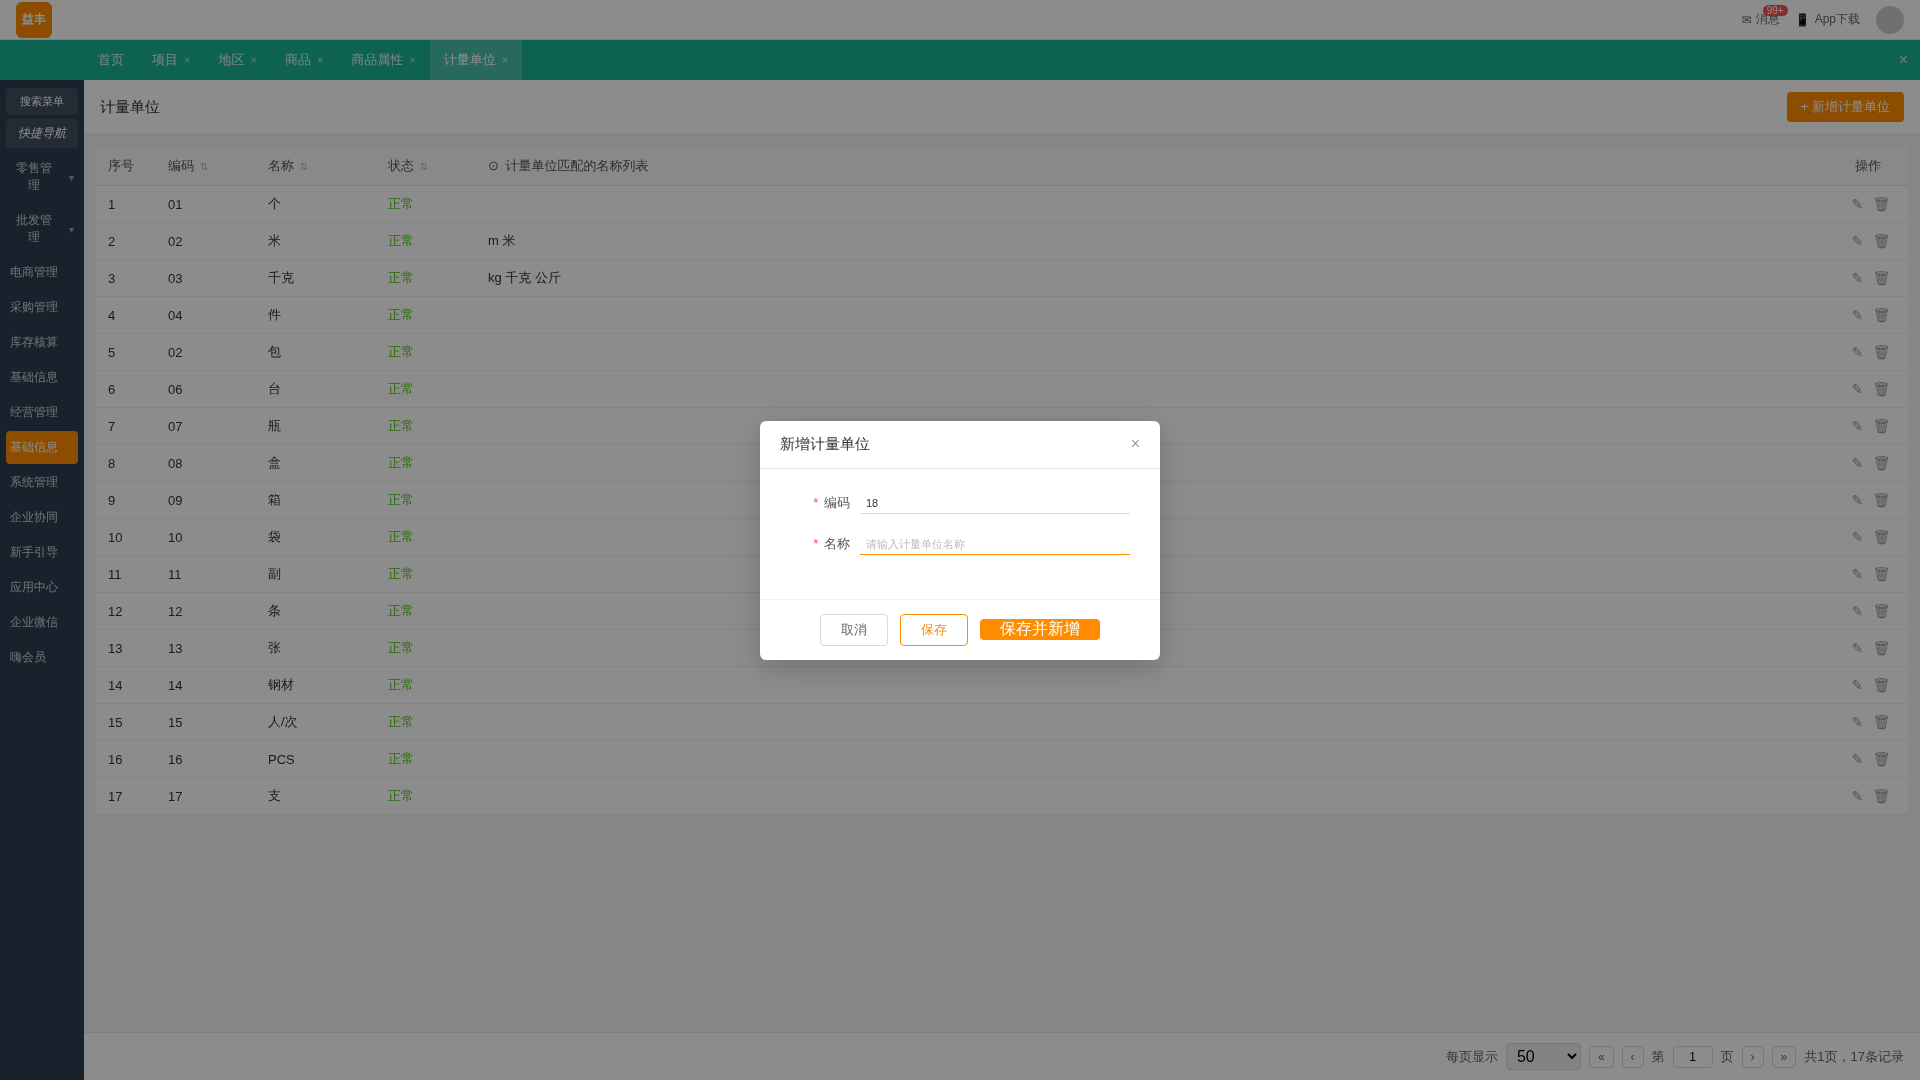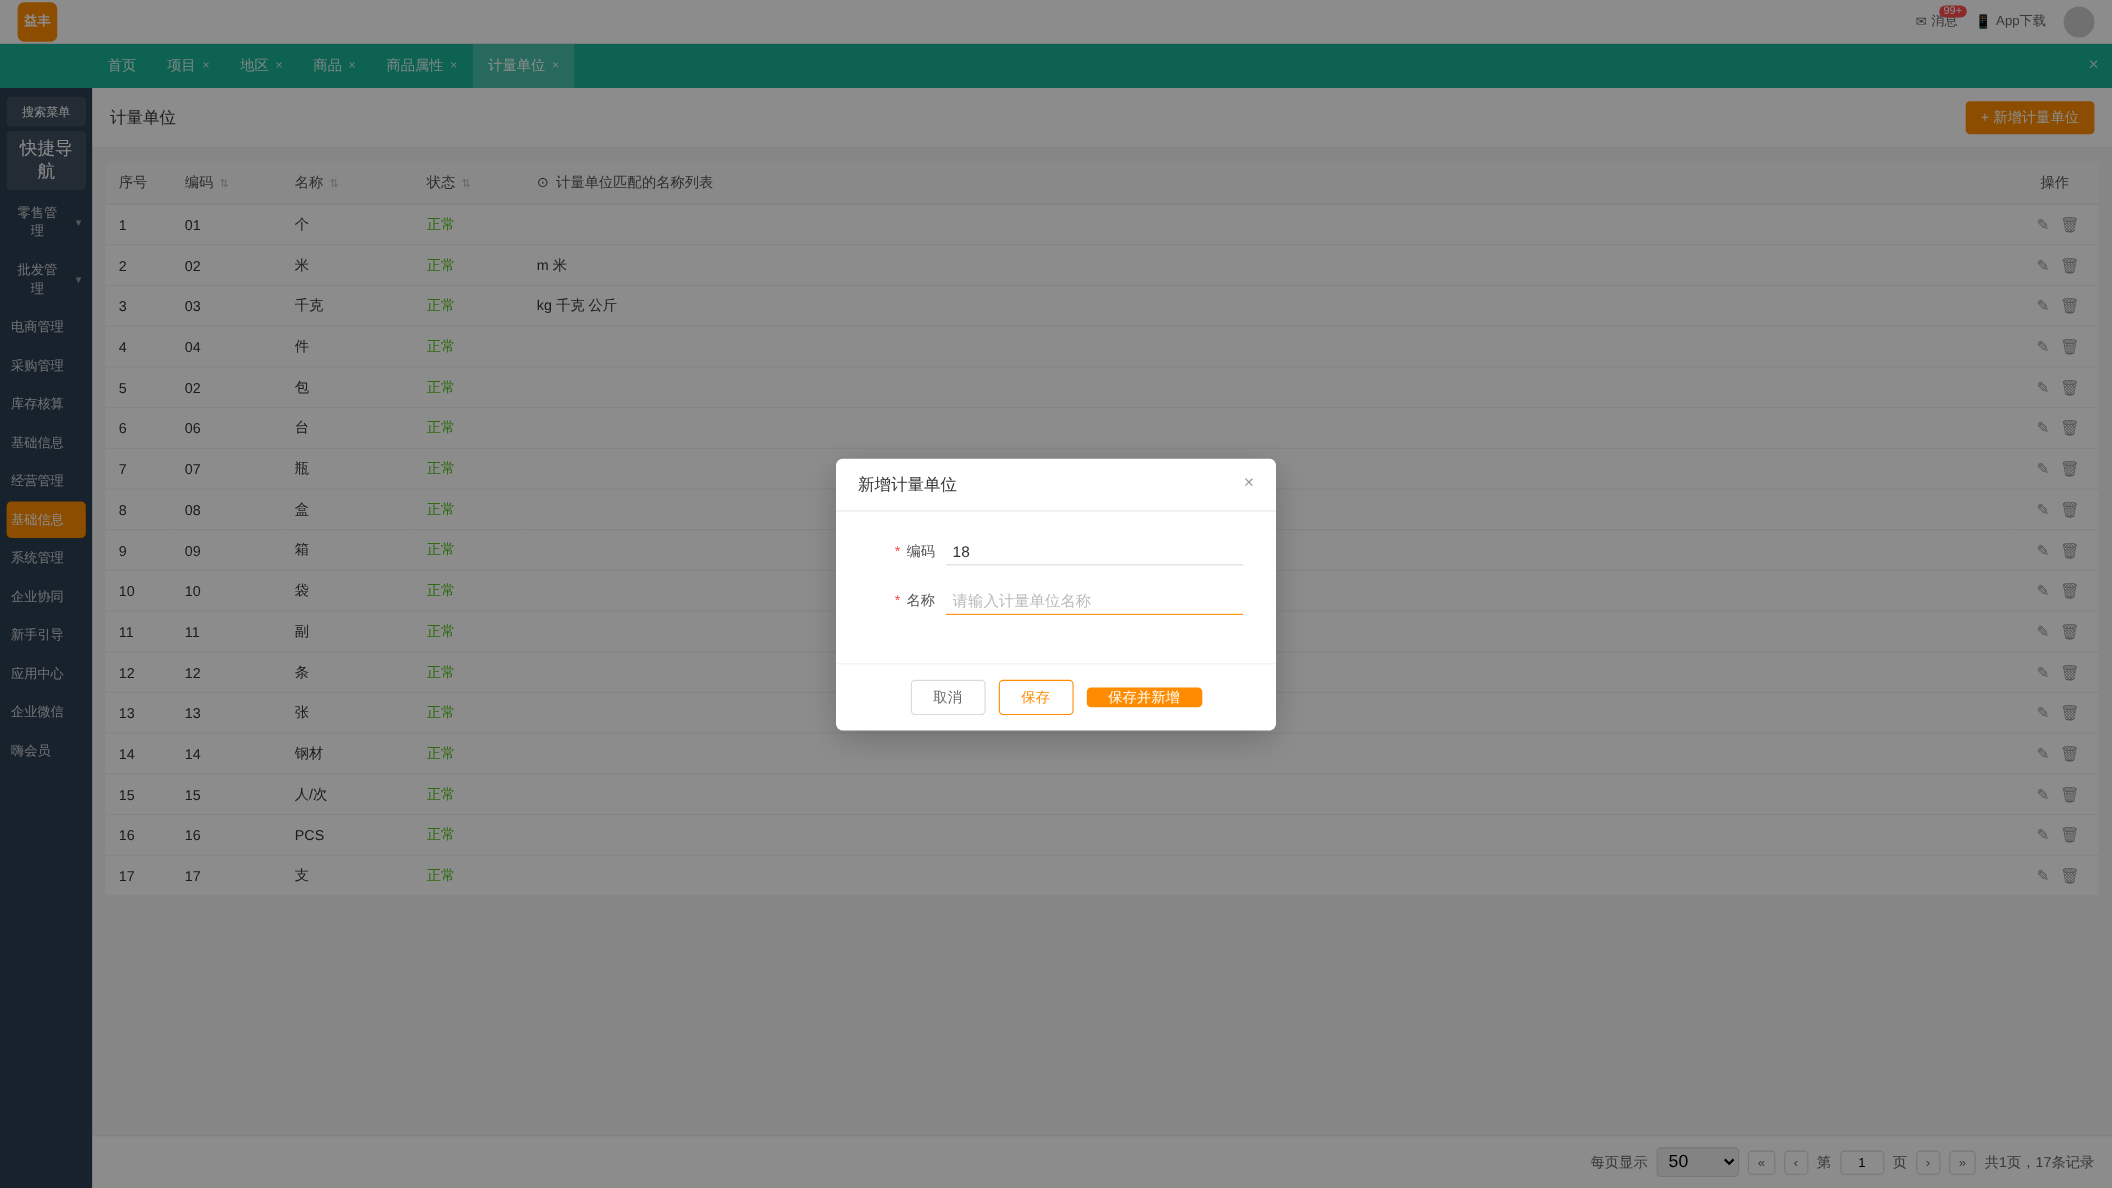--- a/index.html
+++ b/index.html
@@ -20,21 +20,21 @@
     .nav-tab.active { background: rgba(255,255,255,0.2); color: #fff; }
     .nav-tab .close-btn { font-size: 11px; color: rgba(255,255,255,0.7); margin-left: 2px; cursor: pointer; }
     .nav-tab-close-all { margin-left: auto; padding: 0 12px; color: rgba(255,255,255,0.7); cursor: pointer; font-size: 16px; }
 
     
     .layout { display: flex; height: calc(1080px - 80px); }
 
     
     .sidebar { width: 84px; background: #2c3e50; display: flex; flex-direction: column; align-items: center; padding-top: 8px; }
     .sidebar-search { width: 72px; background: rgba(255,255,255,0.1); border-radius: 4px; padding: 6px 8px; color: #fff; font-size: 11px; text-align: center; margin-bottom: 4px; cursor: pointer; }
-    .sidebar-nav { width: 72px; background: rgba(255,255,255,0.1); border-radius: 4px; padding: 6px 8px; color: #fff; font-size: 16px; text-align: center; margin-bottom: 4px; cursor: pointer; }
+    .sidebar-nav { width: 72px; background: rgba(255,255,255,0.1); border-radius: 4px; padding: 6px 8px; color: #fff; font-size: 12px; text-align: center; margin-bottom: 4px; cursor: pointer; font-style: italic; }
     .sidebar-item { width: 72px; padding: 8px 4px; color: rgba(255,255,255,0.75); font-size: 12px; text-align: center; cursor: pointer; border-radius: 4px; margin-bottom: 2px; display: flex; align-items: center; justify-content: space-between; gap: 11px; }
     .sidebar-item .arrow { font-size: 10px; color: rgba(255,255,255,0.5); }
     .sidebar-item.active { background: #ff8c00; color: #fff; }
 
     
     .main-content { flex: 1; display: flex; flex-direction: column; background: #f5f5f5; overflow: hidden; }
     .page-header { background: #fff; padding: 12px 16px; border-bottom: 1px solid #e8e8e8; display: flex; align-items: center; justify-content: space-between; }
     .page-title { font-size: 15px; font-weight: 500; color: #333; }
     .add-btn { background: #ff8c00; color: #fff; border: none; border-radius: 4px; padding: 6px 14px; font-size: 13px; cursor: pointer; }
 
@@ -57,27 +57,27 @@
     
     .modal-overlay { position: fixed; top: 0; left: 0; width: 1920px; height: 1080px; background: rgba(0,0,0,0.45); display: flex; align-items: center; justify-content: center; z-index: 1000; }
     .modal { background: #fff; border-radius: 6px; width: 400px; box-shadow: 0 8px 32px rgba(0,0,0,0.2); overflow: hidden; }
     .modal-header { padding: 14px 20px; border-bottom: 1px solid #e8e8e8; display: flex; align-items: center; justify-content: space-between; }
     .modal-title { font-size: 15px; font-weight: 500; color: #333; }
     .modal-close { cursor: pointer; color: #999; font-size: 16px; line-height: 1; }
     .modal-body { padding: 24px 30px; }
     .form-row { display: flex; align-items: center; margin-bottom: 20px; }
     .form-label { width: 60px; text-align: right; margin-right: 10px; font-size: 13px; color: #555; }
     .form-label .required { color: #ff4d4f; margin-right: 2px; }
-    .form-input { flex: 1; border: none; border-bottom: 1px solid #d9d9d9; padding: 4px 6px; font-size: 14px; outline: none; color: #333; }
+    .form-input { flex: 1; border: none; border-bottom: 1px solid #d9d9d9; padding: 4px 6px; font-size: 11px; outline: none; color: #333; }
     .form-input.has-value { border-bottom-color: #d9d9d9; }
     .form-input::placeholder { color: #bbb; }
     .modal-footer { padding: 14px 20px; border-top: 1px solid #f0f0f0; display: flex; align-items: center; justify-content: center; gap: 12px; }
     .btn-cancel { border: 1px solid #d9d9d9; background: #fff; color: #666; border-radius: 4px; padding: 6px 20px; font-size: 13px; cursor: pointer; }
     .btn-save { border: 1px solid #ff8c00; background: #fff; color: #ff8c00; border-radius: 4px; padding: 6px 20px; font-size: 13px; cursor: pointer; }
-    .btn-save-new { background: #ff8c00; color: #fff; border: none; border-radius: 4px; padding: 0 20px; font-size: 13px; cursor: pointer; }
+    .btn-save-new { background: #ff8c00; color: #fff; border: none; border-radius: 4px; padding: 0 20px; font-size: 16px; cursor: pointer; }
 
     .col-seq { width: 60px; }
     .col-code { width: 100px; }
     .col-name { width: 120px; }
     .col-status { width: 100px; }
     .col-match { }
     .col-action { width: 80px; text-align: center; }
   </style>
 </head>
 <body>

